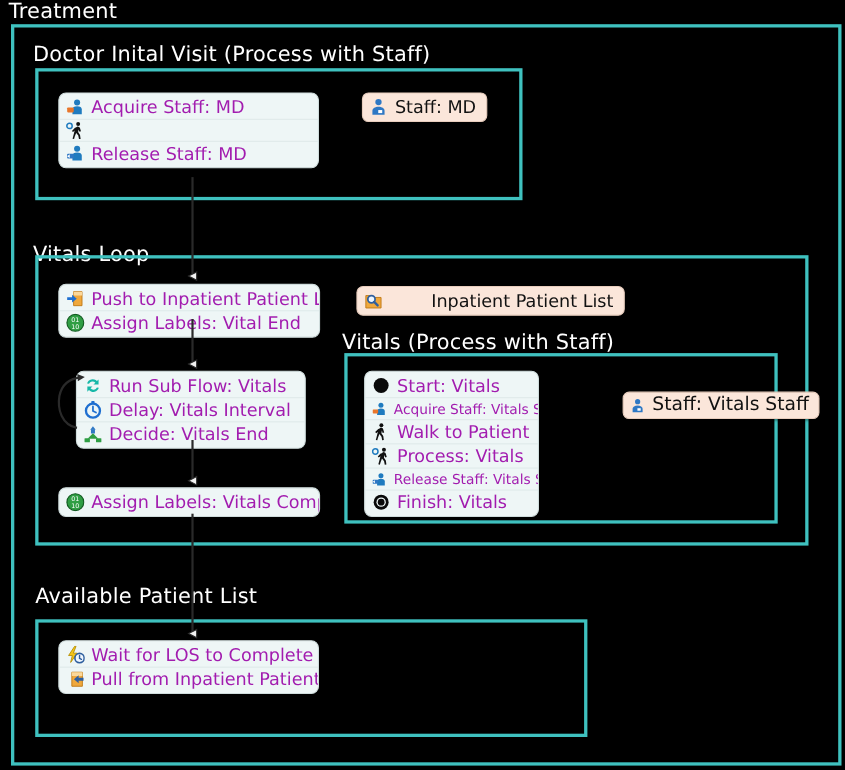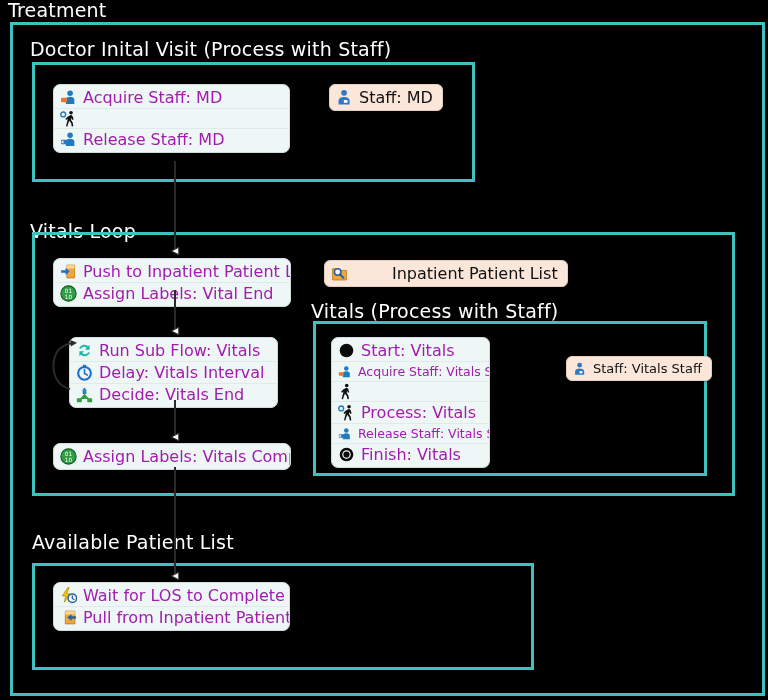--- a/index.html
+++ b/index.html
@@ -70,21 +70,21 @@
     background: #fbe6da;
     border: 1px solid #e8cdbd;
     border-radius: 6px;
     padding: 3px 9px 3px 6px;
     white-space: nowrap;
     color: #111111;
     font-size: 16px;
     line-height: 19px;
     box-shadow: 0 1px 2px rgba(0,0,0,0.3);
   }
-  .pill.small { font-size: 13px; line-height: 17px; }
+  .pill.small { font-size: 17px; line-height: 17px; }
 
   
   .icon { display: inline-flex; width: 17px; height: 17px; flex: 0 0 17px;
           align-items: center; justify-content: center; }
   .icon.sm { width: 14px; height: 14px; flex: 0 0 14px; }
   .icon svg { display: block; width: 100%; height: 100%; }
 
   
   #wires { position: absolute; left: 0; top: 0; width: 768px; height: 700px;
            pointer-events: none; }
@@ -253,20 +253,21 @@
       </span>
       <span class="node-label">Acquire Staff: Vitals Staff</span>
     </div>
     <div class="node-row">
       <span class="icon">
         <svg viewBox="0 0 16 16">
             <circle cx="8.2" cy="2.4" r="1.7" fill="#111"></circle>
             <path d="M7.6 4.4c1.1 0 1.9.6 2.2 1.6l.8 2.6-1.3.5-.7-2.1-.4 2.3 1.6 2.4.5 3.4-1.4.2-.6-3-1.8-2.3-1.2 3.1-.6 2.2-1.3-.3.7-2.6 1.1-4.4-1.4 1.2-.9-.9 2-2.1c.3-.5.8-.8 1.4-.8z" fill="#111"></path>
           </svg>
       </span>
+      <span class="node-label">Walk to Patient</span>
     </div>
     <div class="node-row">
       <span class="icon">
         <svg viewBox="0 0 16 16">
             <circle cx="3" cy="4.2" r="2.3" fill="none" stroke="#1f7bbf" stroke-width="1.3"></circle>
             <circle cx="10.4" cy="2.6" r="1.7" fill="#111"></circle>
             <path d="M9.8 4.6c1.1 0 1.9.6 2.2 1.6l.8 2.6-1.3.5-.7-2.1-.4 2.3 1.6 2.4.5 3.4-1.4.2-.6-3-1.8-2.3-1.2 3.1-.6 2.2-1.3-.3.7-2.6 1.1-4.4-1.4 1.2-.9-.9 2-2.1c.3-.5.8-.8 1.4-.8z" fill="#111"></path>
           </svg>
       </span>
       <span class="node-label">Process: Vitals</span>

